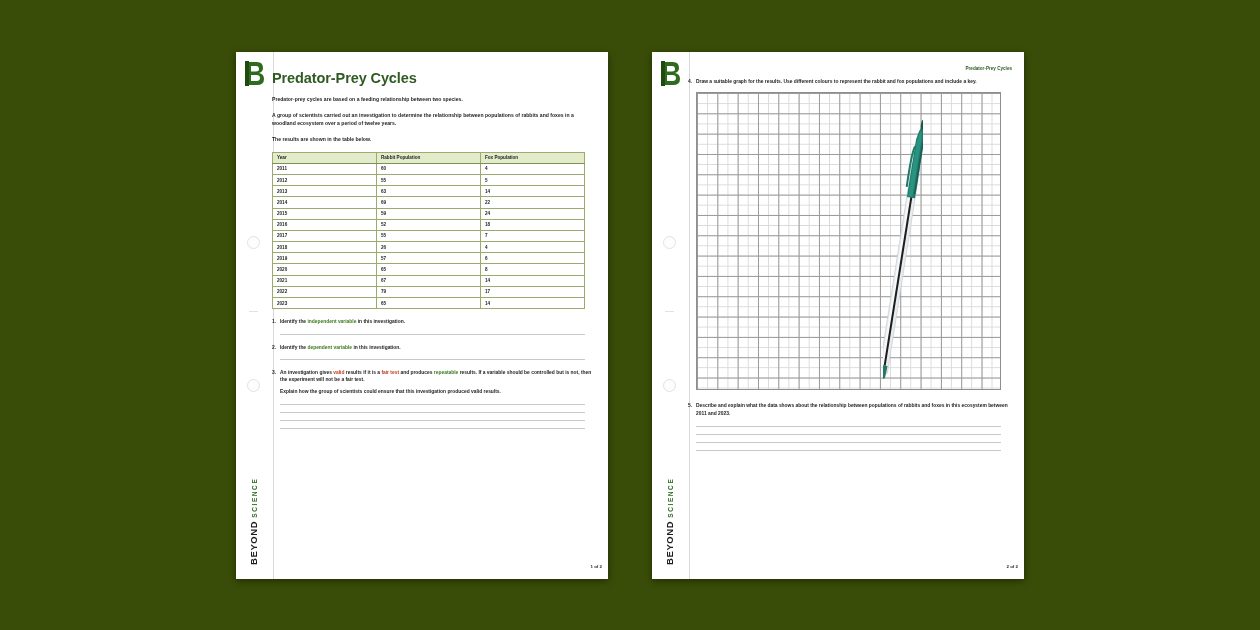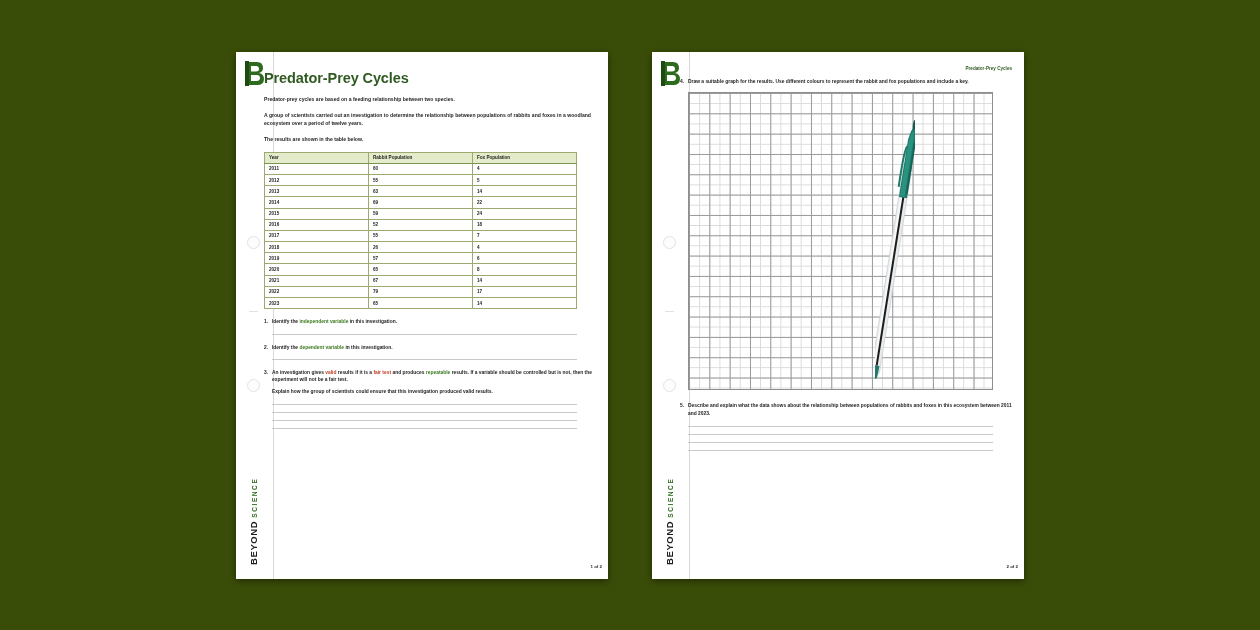--- a/index.html
+++ b/index.html
@@ -81,21 +81,21 @@
   .hole.h2 { top: 327px; }
   .dash {
     position: absolute;
     left: 13px; top: 259px;
     width: 9px; height: 1px;
     background: #e2e2e2;
   }
 
   .content {
     position: absolute;
-    left: 28px; top: 0;
+    left: 36px; top: 0;
     right: 10px;
     height: 100%;
   }
 
   h1.title {
     margin: 18px 0 10px 0;
     font-size: 14.5px;
     font-weight: bold;
     color: #2f5a22;
     letter-spacing: -0.1px;

